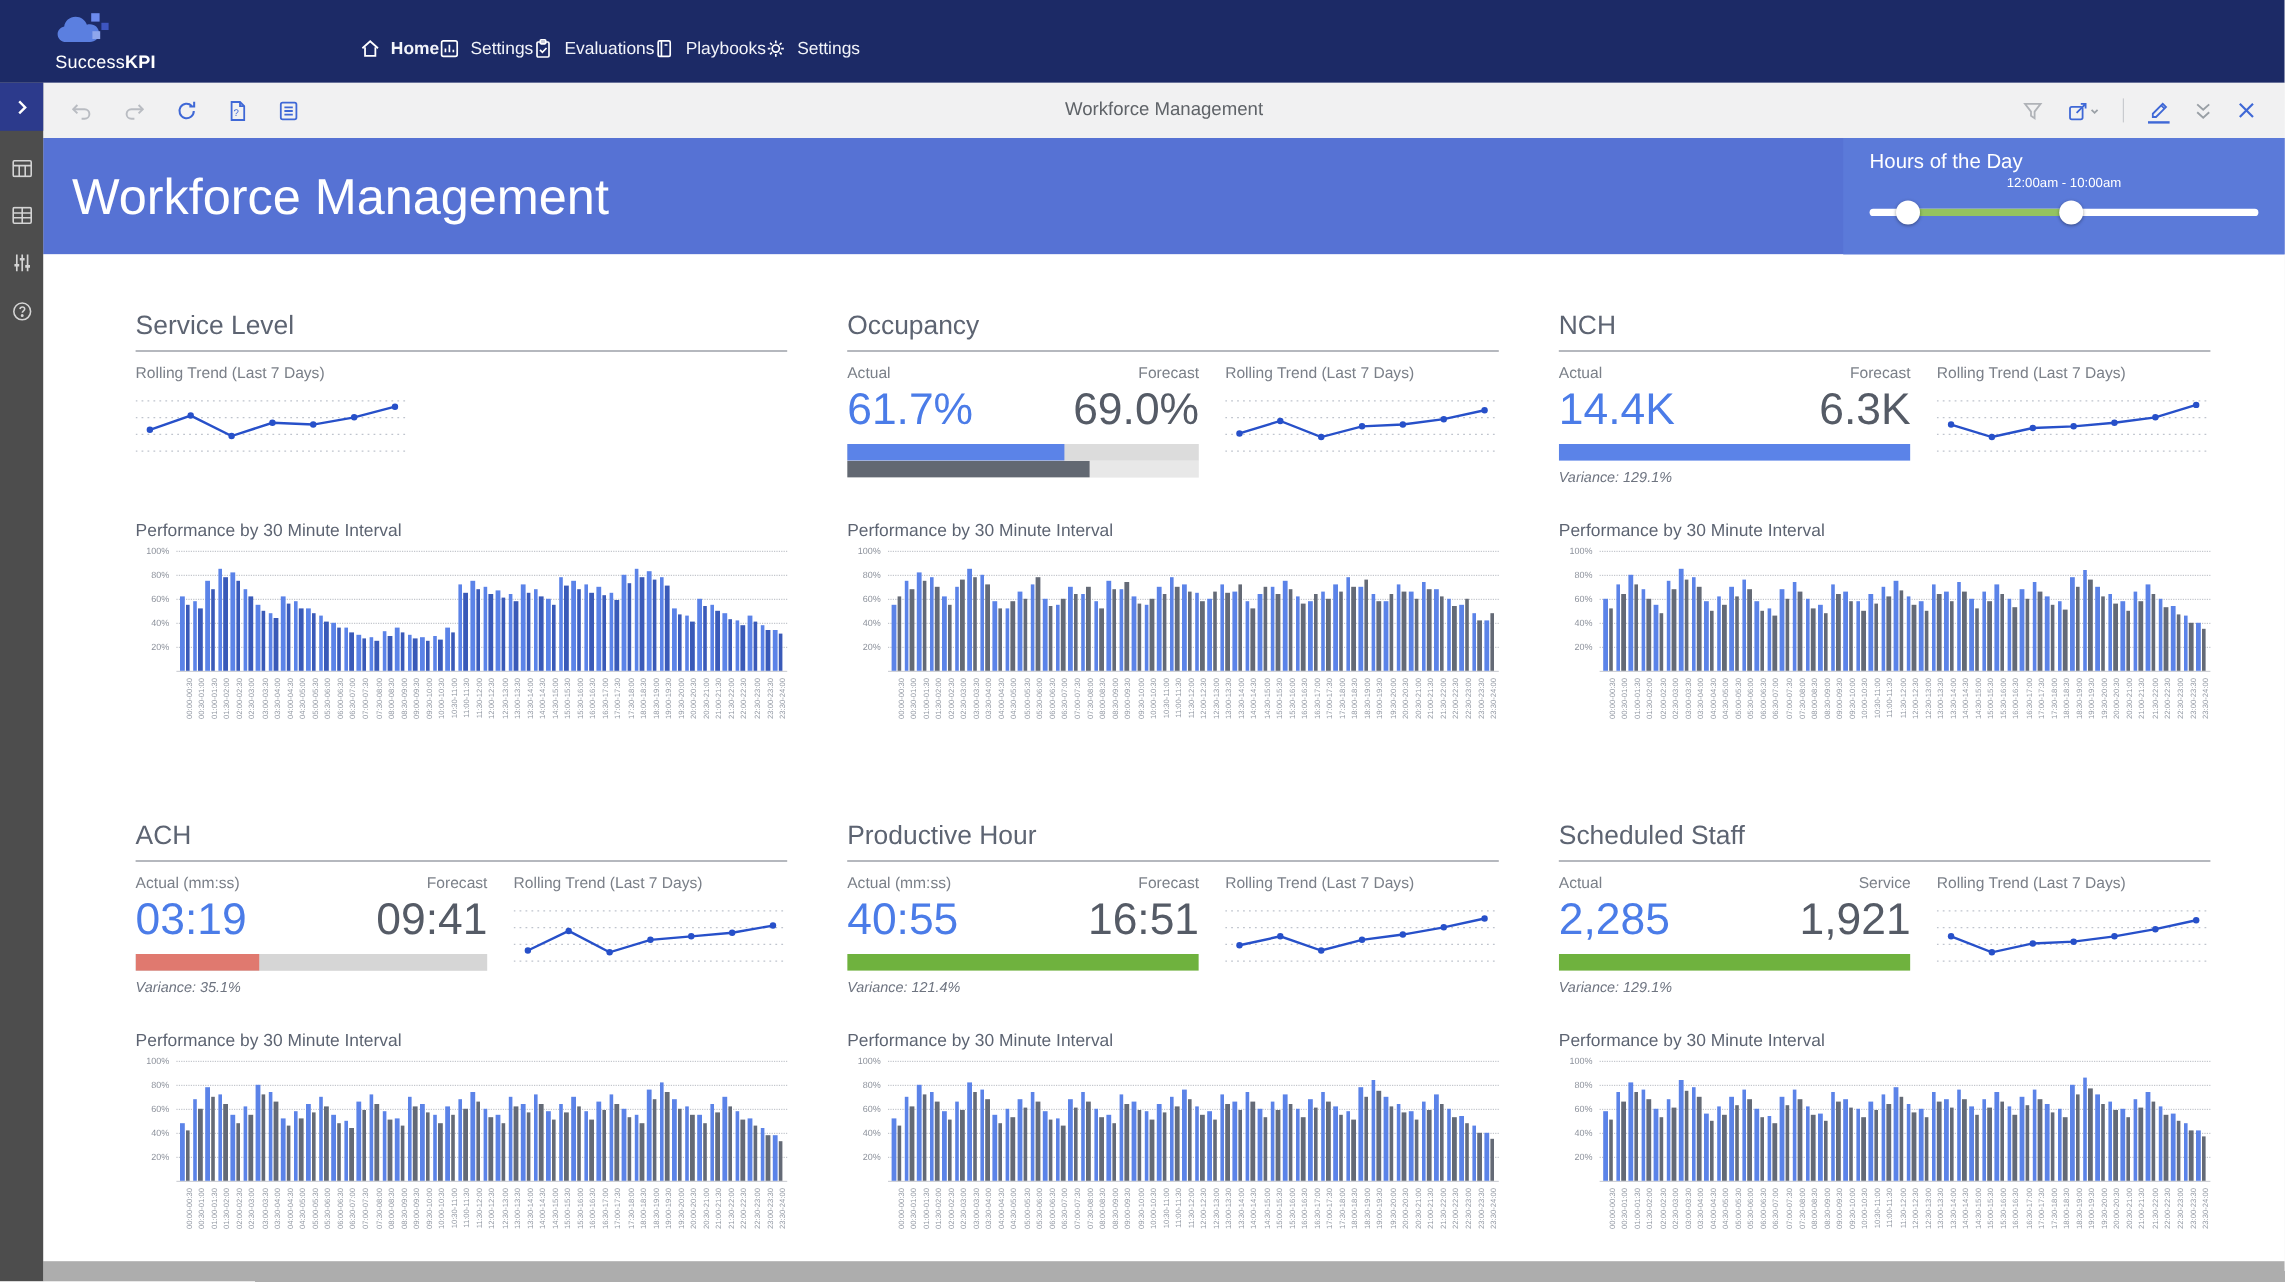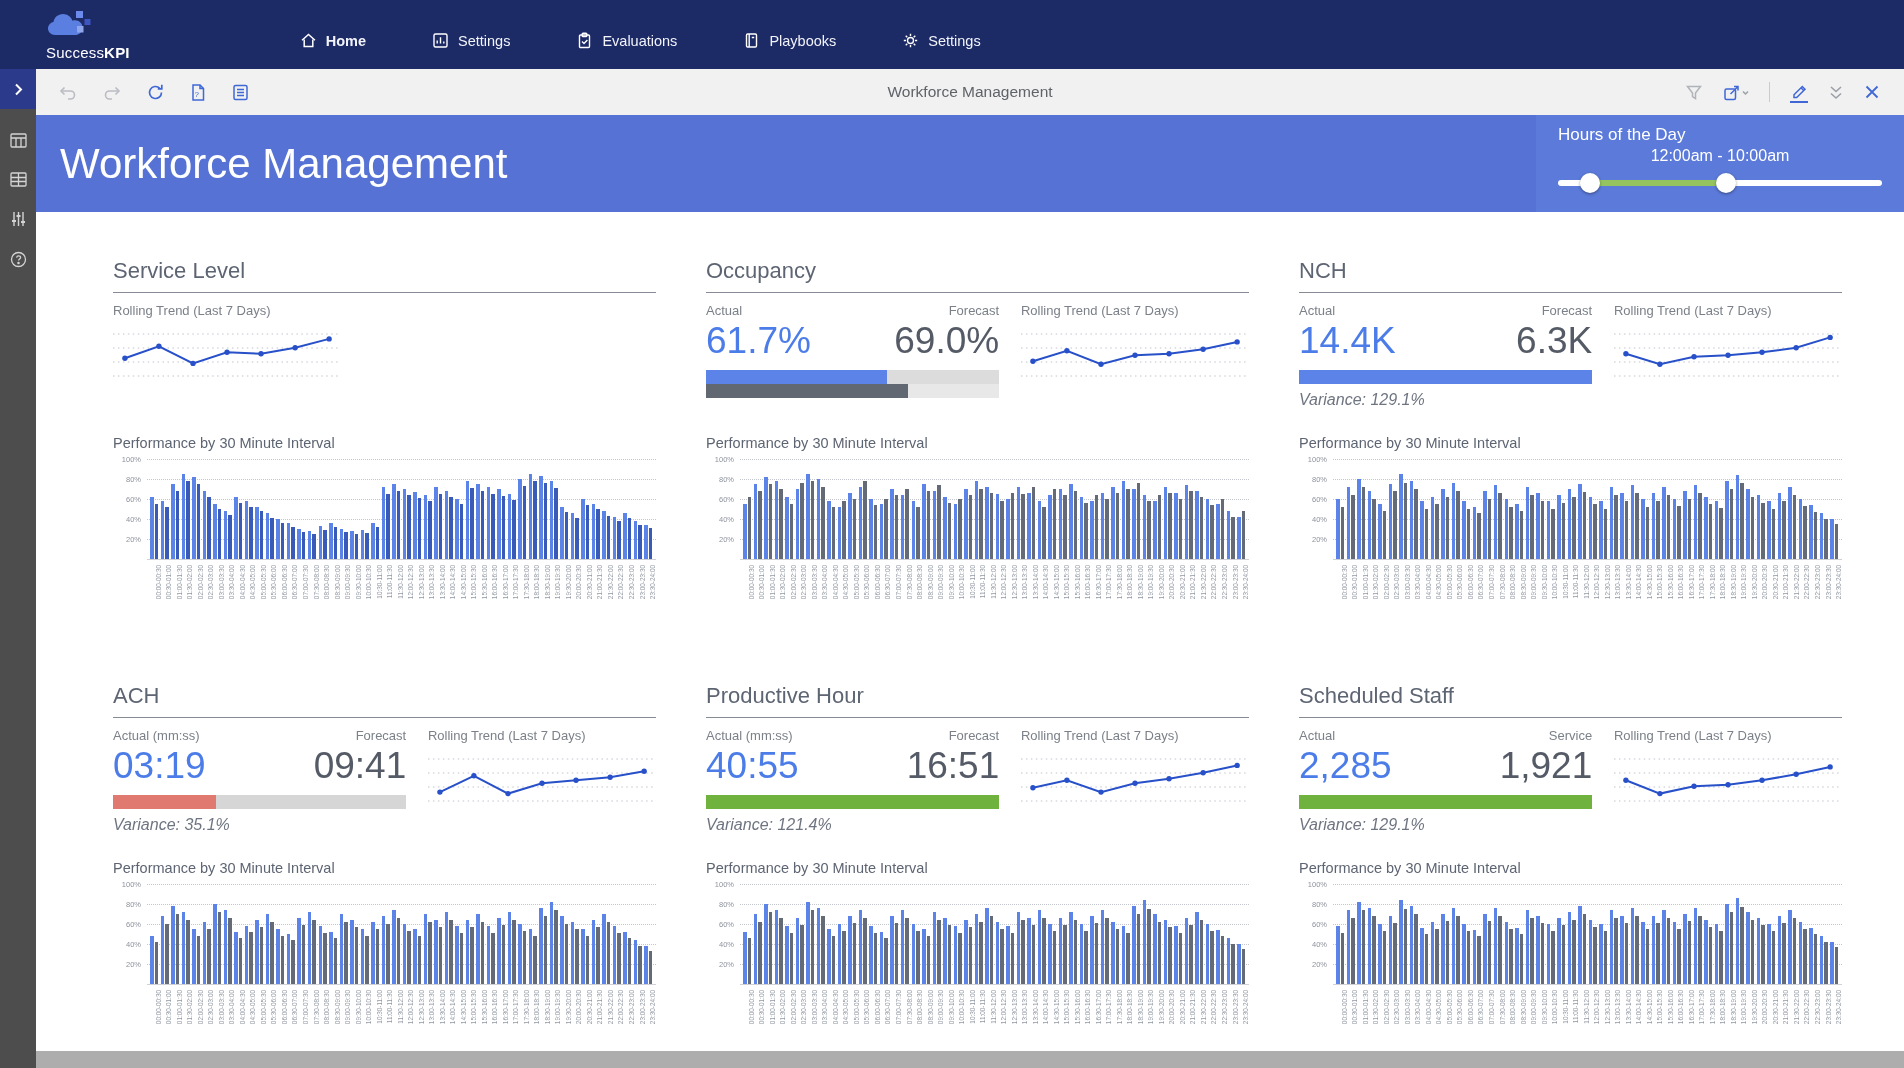--- a/index.html
+++ b/index.html
@@ -5,21 +5,21 @@
   html,body{margin:0;padding:0;background:#e8e8e8;}
   .app{position:relative;width:1904px;height:1068px;overflow:hidden;background:#ffffff;
        font-family:"Liberation Sans",sans-serif;-webkit-font-smoothing:antialiased;}
 
   
   .topnav{height:69px;background:#1c2a66;display:flex;align-items:center;color:#fff;}
   .brand{display:flex;flex-direction:column;align-items:flex-start;margin-left:46px;cursor:pointer;}
   .brand-cloud{height:34px;}
   .brand-text{font-size:15px;letter-spacing:.2px;margin-top:1px;}
   .brand-text b{font-weight:bold;}
-  .nav-items{display:flex;align-items:center;gap:66px;margin-left:170px;margin-top:12px;}
+  .nav-items{display:flex;align-items:center;margin-left:170px;margin-top:12px;}
   .nav-item{display:flex;align-items:center;gap:9px;font-size:14.5px;color:#f2f4fa;cursor:pointer;text-decoration:none;}
   .nav-item.active{font-weight:bold;}
   .nav-ic{display:flex;align-items:center;}
 
   
   .sidebar{position:absolute;left:0;top:69px;bottom:0;width:36px;background:#4d4d4d;z-index:5;
            display:flex;flex-direction:column;align-items:center;}
   .sb-expand{width:36px;height:40px;background:#2c3a8c;display:flex;align-items:center;justify-content:center;cursor:pointer;}
   .sb-icon{margin-top:24px;cursor:pointer;display:flex;align-items:center;justify-content:center;color:#d4d4d4;}
 
@@ -35,21 +35,21 @@
   .tb-divider{width:1px;height:20px;background:#c9cbcf;}
   .tb-edit{border-bottom:2px solid #3f68d6;padding-bottom:2px;}
 
   
   .pageheader{height:97px;background:#5672d4;display:flex;align-items:stretch;color:#fff;}
   .ph-title{font-size:42px;font-weight:400;align-self:center;padding-left:24px;flex:1;white-space:nowrap;}
   .filter-panel{width:368px;padding:10px 22px 0 22px;box-sizing:border-box;}
   .fp-hours{background:#5b7ad9;}
   .fp-date{background:#4c68c8;width:364px;}
   .fp-title{font-size:17px;margin-bottom:2px;}
-  .fp-value{font-size:16px;text-align:center;margin-bottom:6px;}
+  .fp-value{font-size:11px;text-align:center;margin-bottom:6px;}
   .slider{position:relative;height:24px;}
   .slider-track{position:absolute;left:0;right:0;top:9px;height:6px;background:#fff;border-radius:3px;}
   .slider-fill{position:absolute;top:9px;height:6px;background:#94c360;}
   .slider-handle{position:absolute;top:2px;width:20px;height:20px;background:#fff;border-radius:50%;
                  box-shadow:0 1px 3px rgba(0,0,0,.4);margin-left:-10px;cursor:pointer;}
 
   
   .dashboard{padding:46px 61px 0 77px;display:grid;grid-template-columns:repeat(3,543px);
              column-gap:50px;row-gap:52px;background:#fff;}
   .panel{width:543px;}
@@ -61,21 +61,21 @@
   .metrics{display:flex;justify-content:space-between;}
   .metric{display:flex;flex-direction:column;}
   .metric:nth-child(2){text-align:right;}
   .metric-label{font-size:13px;color:#7b8089;margin-bottom:3px;}
   .metric-value{font-size:37px;line-height:1.08;}
   .val-blue{color:#4b7ce8;}
   .val-dark{color:#555b66;}
   .kpi-bars{margin-top:9px;}
   .bar-track{height:14px;background:#d6d6d6;width:100%;overflow:hidden;}
   .bar-fill{height:100%;}
-  .variance{margin-top:7px;font-size:16px;font-style:italic;color:#6e7480;}
+  .variance{margin-top:7px;font-size:12px;font-style:italic;color:#6e7480;}
   .trend-label{font-size:13px;color:#7b8089;margin-bottom:4px;}
   .spark svg{display:block;width:100%;height:66px;}
 
   .perf-label{font-size:14.5px;color:#5d6472;margin:14px 0 8px 0;}
   .perf-plot{position:relative;margin-left:34px;height:100px;border-bottom:1px solid #cfd1d6;}
   .perf-grid{position:absolute;left:0;right:0;border-top:1px dotted #c3c6cc;}
   .perf-ytick{position:absolute;left:-34px;width:28px;text-align:right;font-size:7.5px;color:#8d929c;}
   .perf-bars{position:absolute;left:0;right:0;top:0;bottom:0;display:flex;align-items:flex-end;padding:0 2px;}
   .pgroup{flex:1;display:flex;align-items:flex-end;justify-content:center;gap:1px;}
   .pbar{width:3.5px;}

